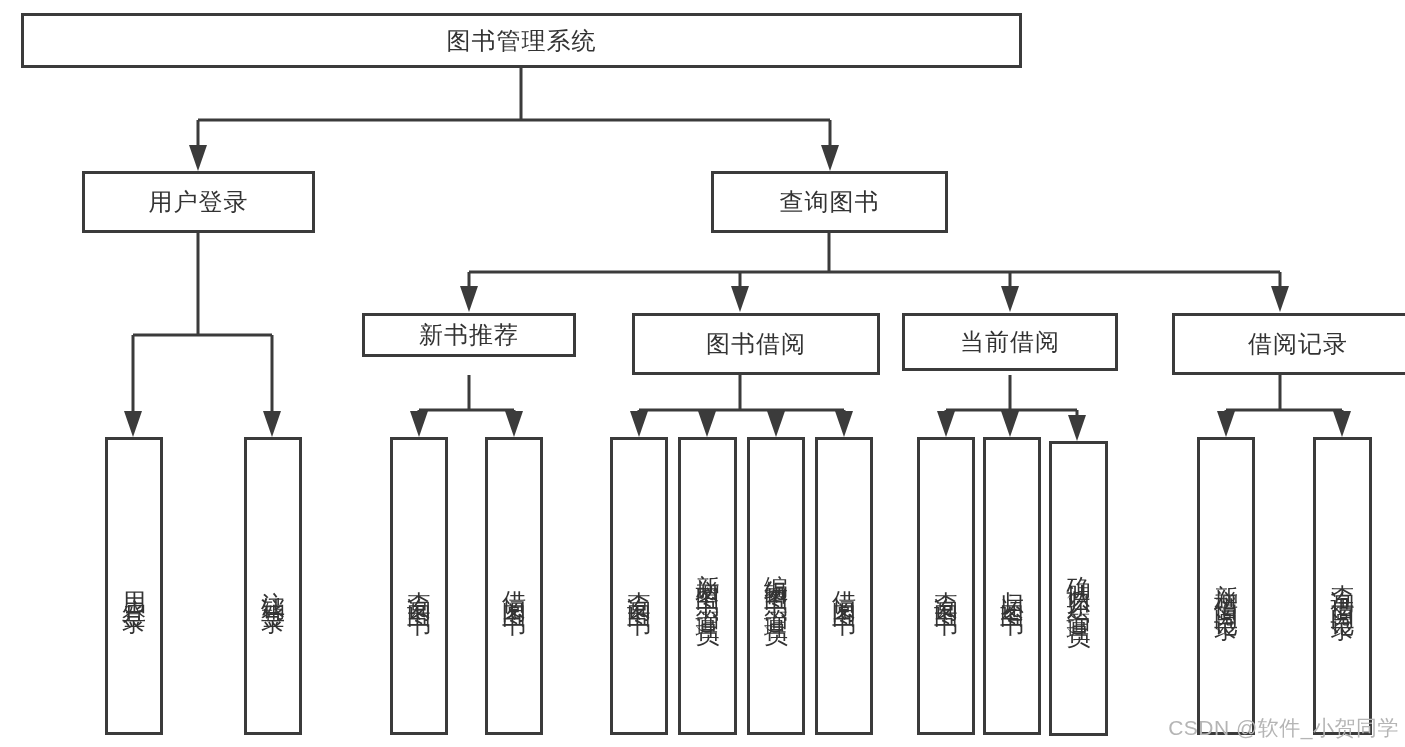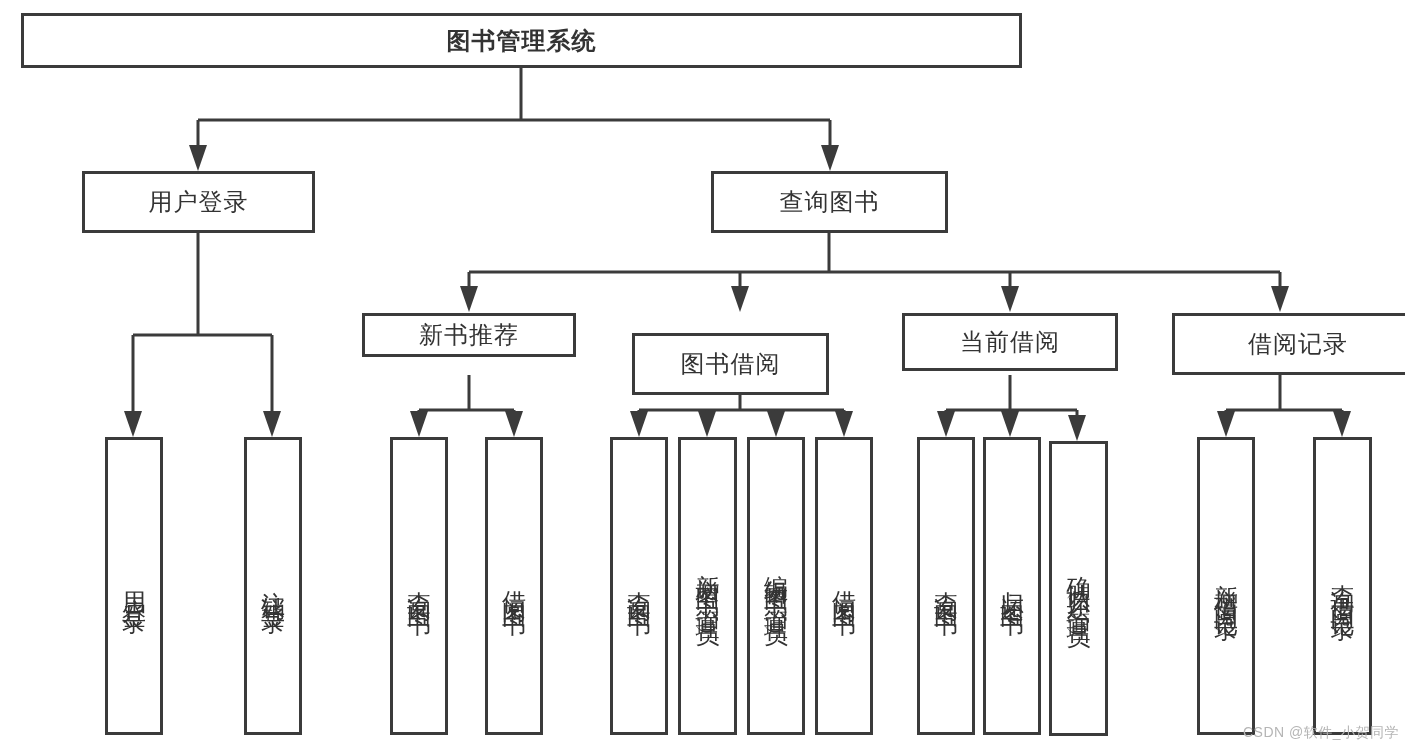--- a/index.html
+++ b/index.html
@@ -50,21 +50,21 @@
     writing-mode: vertical-rl;
     text-orientation: mixed;
     letter-spacing: 7px;
     line-height: 1;
   }
 
   .watermark {
     position: absolute;
     right: 6px;
     bottom: 5px;
-    font-size: 14px;
+    font-size: 21px;
     letter-spacing: 0.5px;
     color: var(--watermark);
     white-space: nowrap;
   }
 </style>
 </head>
 <body>
 
 <div class="canvas">
 
@@ -102,35 +102,35 @@
     <path class="conn" d="M1010 375 V410 M946 410 H1077"></path>
     <path class="conn" d="M946 410 V413" marker-end="url(#arr)"></path>
     <path class="conn" d="M1010 410 V413" marker-end="url(#arr)"></path>
     <path class="conn" d="M1077 410 V417" marker-end="url(#arr)"></path>
 
     <path class="conn" d="M1280 375 V410 M1226 410 H1342"></path>
     <path class="conn" d="M1226 410 V413" marker-end="url(#arr)"></path>
     <path class="conn" d="M1342 410 V413" marker-end="url(#arr)"></path>
   </svg>
 
-  <div class="node h" style="left:21px; top:13px; width:1001px; height:55px;font-weight:bold;">
+  <div class="node h" style="left:21px; top:13px; width:1001px; height:55px;">
     <span>图书管理系统</span>
   </div>
 
   <div class="node h" style="left:82px; top:171px; width:233px; height:62px;">
     <span>用户登录</span>
   </div>
   <div class="node h" style="left:711px; top:171px; width:237px; height:62px;">
     <span>查询图书</span>
   </div>
 
   <div class="node h" style="left:362px; top:313px; width:214px; height:44px;">
     <span>新书推荐</span>
   </div>
-  <div class="node h" style="left:632px; top:313px; width:197px; height:62px;margin-top:20px;">
+  <div class="node h" style="left:632px; top:313px; width:248px; height:62px;">
     <span>图书借阅</span>
   </div>
   <div class="node h" style="left:902px; top:313px; width:216px; height:58px;">
     <span>当前借阅</span>
   </div>
   <div class="node h" style="left:1172px; top:313px; width:252px; height:62px;">
     <span>借阅记录</span>
   </div>
 
   <div class="node v" style="left:105px; top:437px; width:58px; height:298px;">

